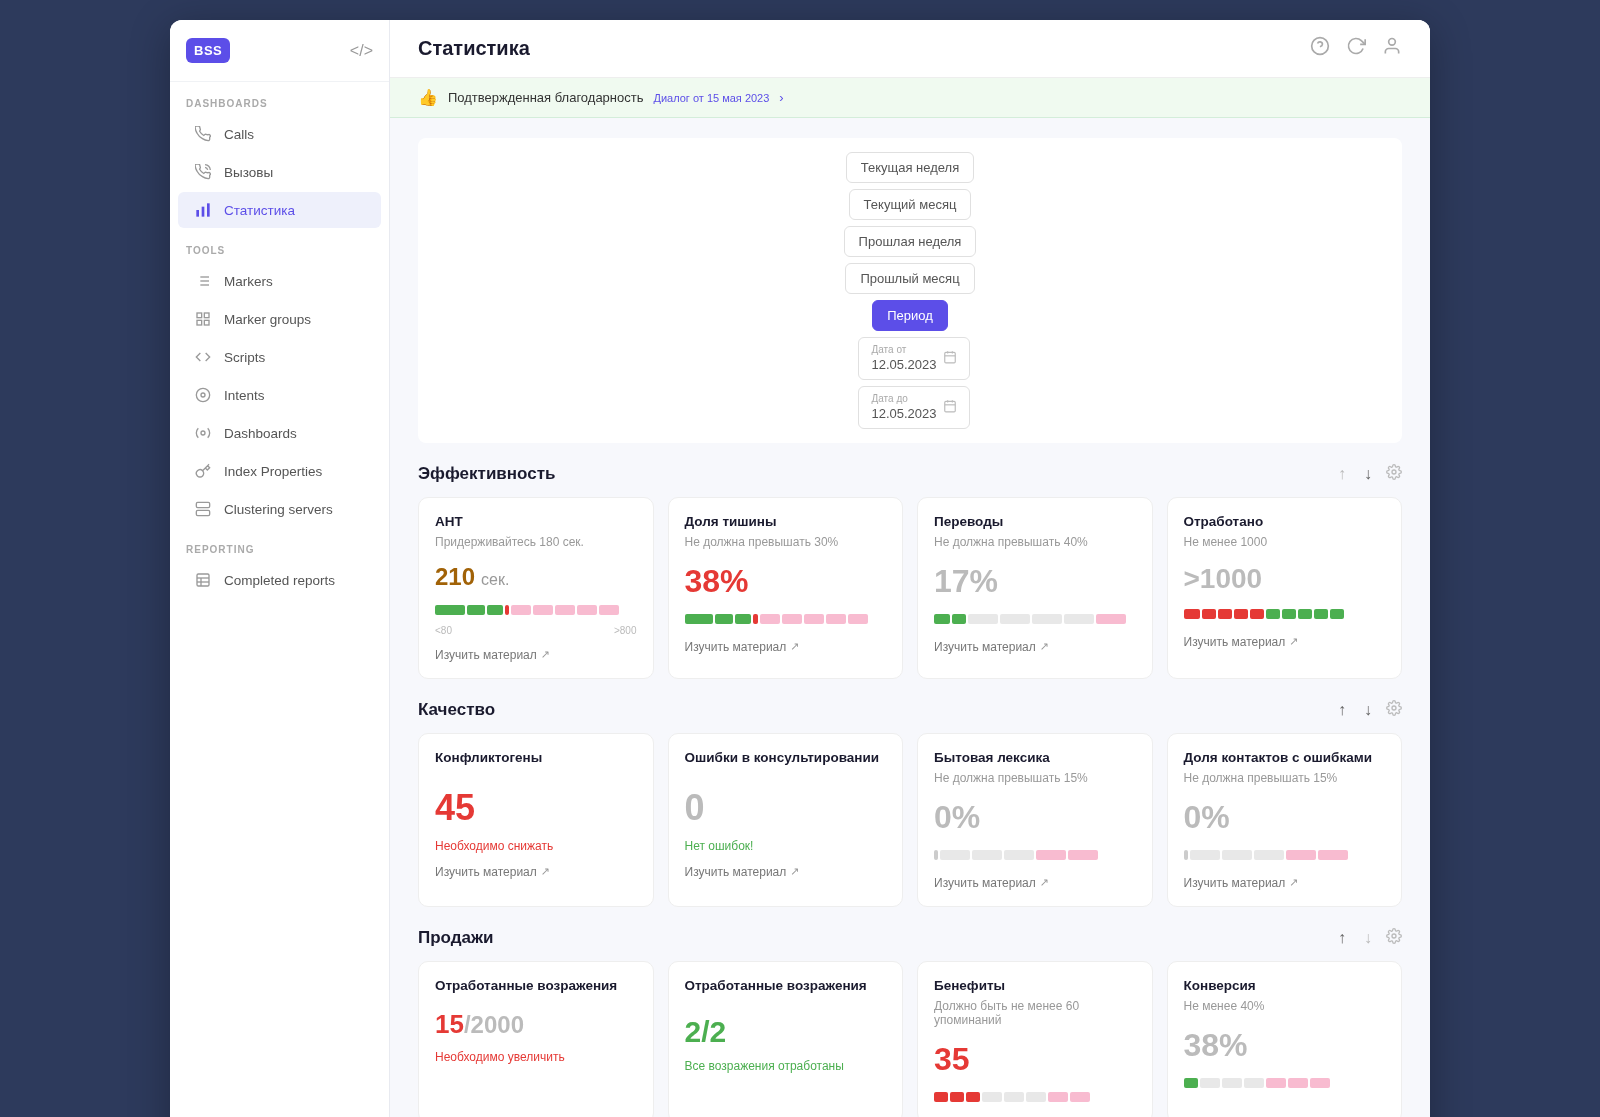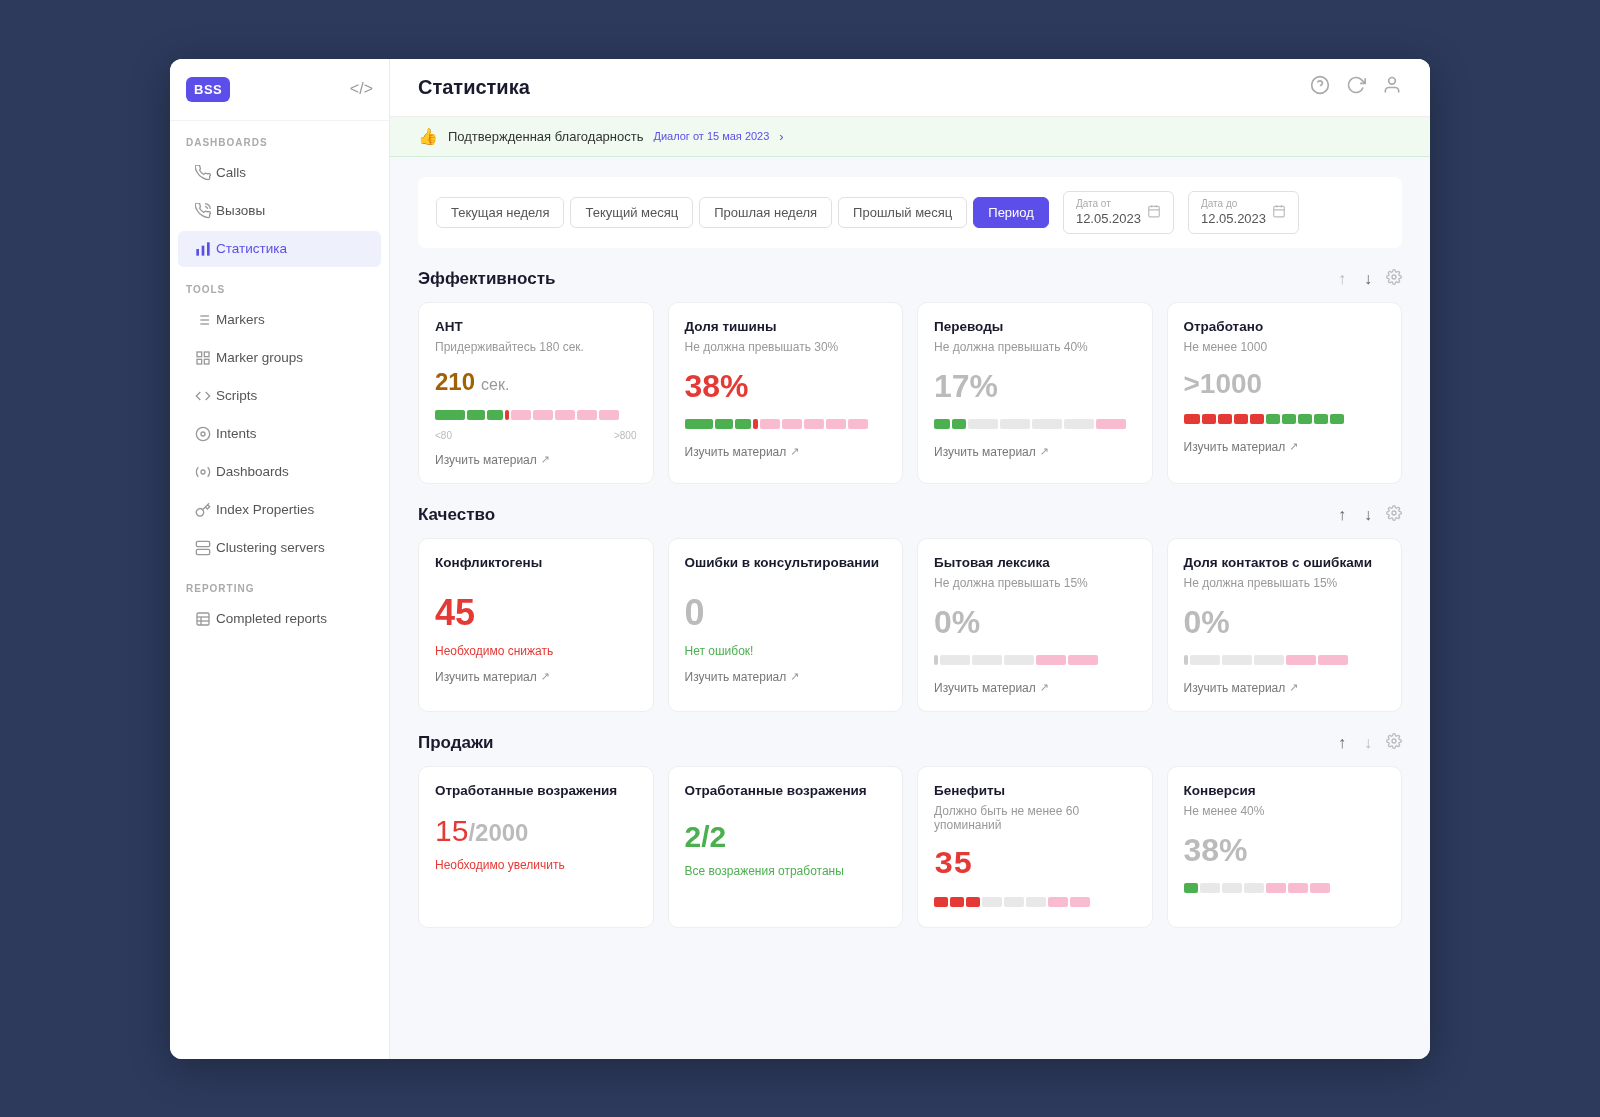--- a/index.html
+++ b/index.html
@@ -56,21 +56,21 @@
       font-size: 10px;
       font-weight: 600;
       color: #aaa;
       letter-spacing: 1px;
       padding: 16px 16px 6px;
       text-transform: uppercase;
     }
     .sidebar-item {
       display: flex;
       align-items: center;
-      gap: 4px;
+      gap: 12px;
       padding: 9px 16px;
       cursor: pointer;
       color: #555;
       font-size: 13.5px;
       border-radius: 6px;
       margin: 1px 8px;
       transition: background 0.15s;
     }
     .sidebar-item.active {
       background: #eef0fb;
@@ -139,20 +139,21 @@
     
     .date-filter {
       background: #fff;
       border-radius: 8px;
       padding: 14px 18px;
       display: flex;
       align-items: center;
       gap: 6px;
       margin-bottom: 20px;
       flex-wrap: wrap;
+      flex-direction: column;
     }
     .filter-btn {
       padding: 7px 14px;
       border: 1px solid #e0e0e0;
       border-radius: 6px;
       background: #fff;
       font-size: 13px;
       color: #555;
       cursor: pointer;
       white-space: nowrap;
@@ -667,38 +668,38 @@
                   <path d="M19.4 15a1.65 1.65 0 00.33 1.82l.06.06a2 2 0 010 2.83 2 2 0 01-2.83 0l-.06-.06a1.65 1.65 0 00-1.82-.33 1.65 1.65 0 00-1 1.51V21a2 2 0 01-4 0v-.09A1.65 1.65 0 009 19.4a1.65 1.65 0 00-1.82.33l-.06.06a2 2 0 01-2.83-2.83l.06-.06A1.65 1.65 0 004.68 15a1.65 1.65 0 00-1.51-1H3a2 2 0 010-4h.09A1.65 1.65 0 004.6 9a1.65 1.65 0 00-.33-1.82l-.06-.06a2 2 0 012.83-2.83l.06.06A1.65 1.65 0 009 4.68a1.65 1.65 0 001-1.51V3a2 2 0 014 0v.09a1.65 1.65 0 001 1.51 1.65 1.65 0 001.82-.33l.06-.06a2 2 0 012.83 2.83l-.06.06A1.65 1.65 0 0019.4 9a1.65 1.65 0 001.51 1H21a2 2 0 010 4h-.09a1.65 1.65 0 00-1.51 1z"></path>
                 </svg>
             </span>
           </div>
         </div>
         <div class="cards-grid">
 
           <div class="card">
             <div class="card-title">Отработанные возражения</div>
             <div style="margin:10px 0 4px;display:flex;align-items:baseline;gap:0;">
-              <span style="font-size:30px;font-weight:400;color:#e53935;text-align:right;">15</span>
+              <span style="font-size:26px;font-weight:700;color:#e53935;text-align:right;">15</span>
               <span style="font-size:24px;font-weight:700;color:#bbb;">/2000</span>
             </div>
             <div style="font-size:12px;color:#e53935;">Необходимо увеличить</div>
           </div>
 
           <div class="card">
             <div class="card-title">Отработанные возражения</div>
             <div style="margin:16px 0 4px;">
               <span style="font-size:30px;font-weight:700;color:#4caf50;">2/2</span>
             </div>
             <div style="font-size:12px;color:#4caf50;">Все возражения отработаны</div>
           </div>
 
           <div class="card">
             <div class="card-title">Бенефиты</div>
             <div class="card-subtitle">Должно быть не менее 60 упоминаний</div>
-            <div style="margin:8px 0 4px;font-family:Liberation Mono, monospace;">
+            <div style="margin:8px 0 4px;">
               <span style="font-size:32px;font-weight:700;color:#e53935;">35</span>
             </div>
             <div class="progress-bar-container">
               <div class="pb-segment" style="width:14px;background:#e53935;"></div>
               <div class="pb-segment" style="width:14px;background:#e53935;"></div>
               <div class="pb-segment" style="width:14px;background:#e53935;"></div>
               <div class="pb-segment" style="width:20px;background:#e8e8e8;"></div>
               <div class="pb-segment" style="width:20px;background:#e8e8e8;"></div>
               <div class="pb-segment" style="width:20px;background:#e8e8e8;"></div>
               <div class="pb-segment" style="width:20px;background:#f8bbd0;"></div>

